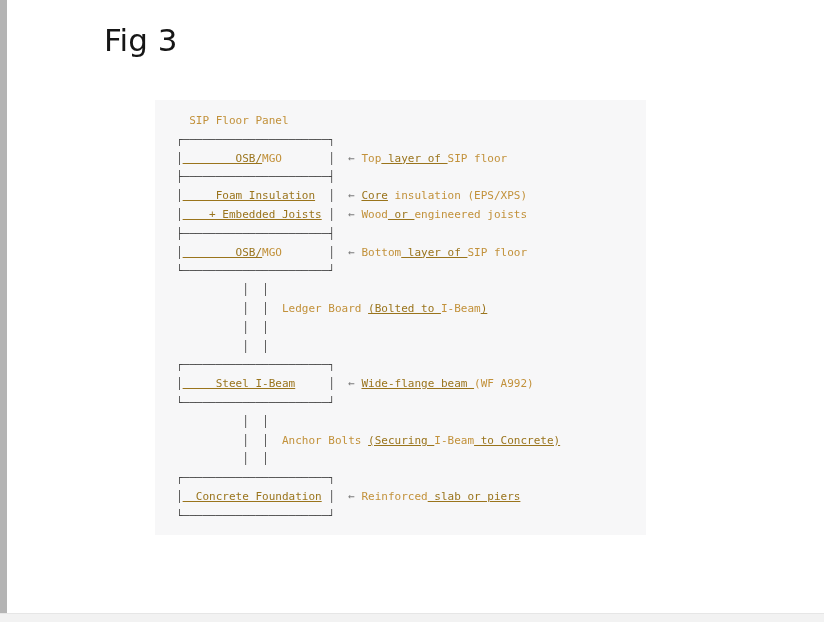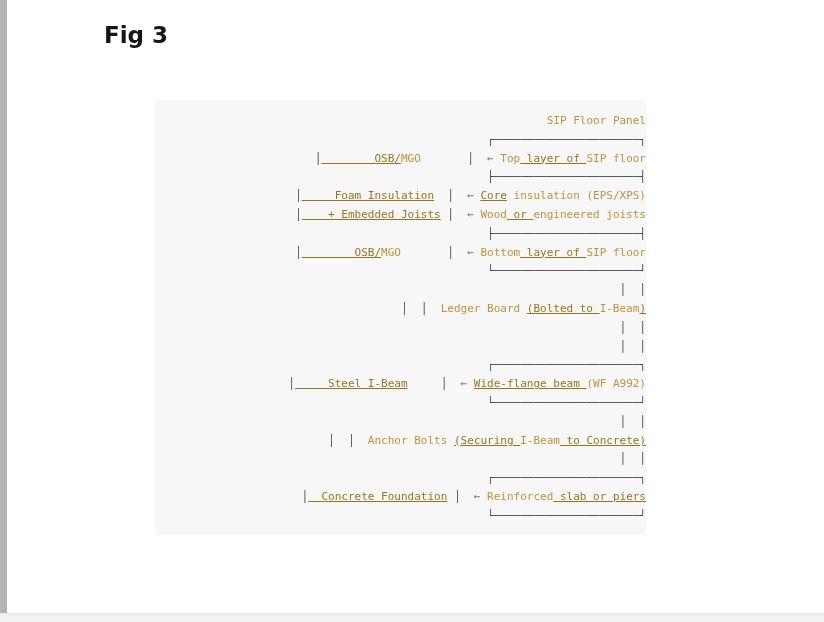--- a/index.html
+++ b/index.html
@@ -27,31 +27,30 @@
     background:var(--left-strip);
   }
   .bottom-strip{
     position:absolute;left:0;bottom:0;width:824px;height:8px;
     background:var(--bottom-strip);
     border-top:1px solid var(--bottom-line);
   }
   .fig-title{
     position:absolute;left:104px;top:22px;
     font-family:"DejaVu Sans",sans-serif;
-    font-size:23px;
-    font-weight:700;
+    font-size:31px;
+    font-weight:400;
     color:var(--title-color);
     letter-spacing:0px;
   }
   .code-panel{
     position:absolute;left:155px;top:100px;
     width:491px;height:435px;
     background:var(--panel-bg);
     box-sizing:border-box;
-    text-align:right;
   }
   pre.ascii{
     margin:0;
     padding:12px 0 0 21px;
     font-family:"DejaVu Sans Mono",monospace;
     font-size:11px;
     line-height:18.8px;
     white-space:pre;
   }
   .seg-f{color:var(--frame);}

